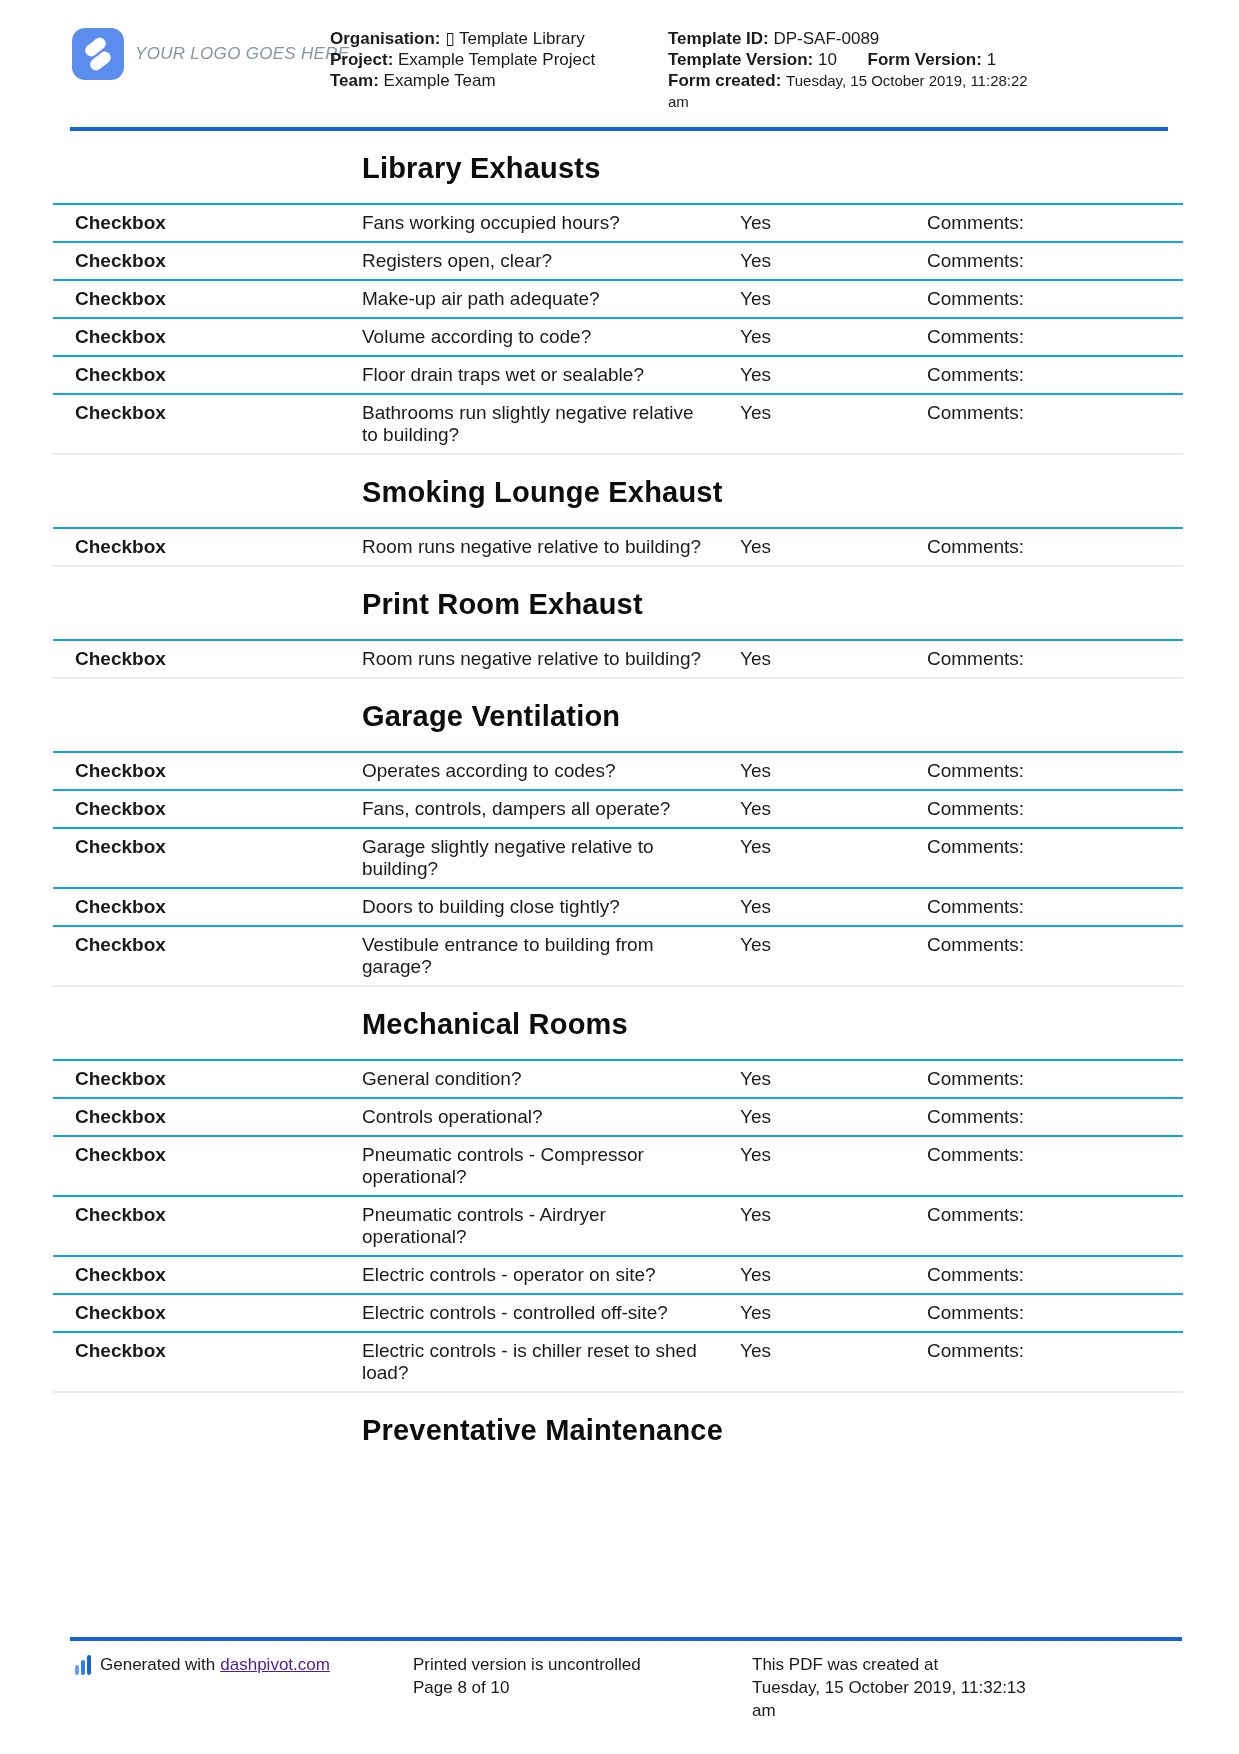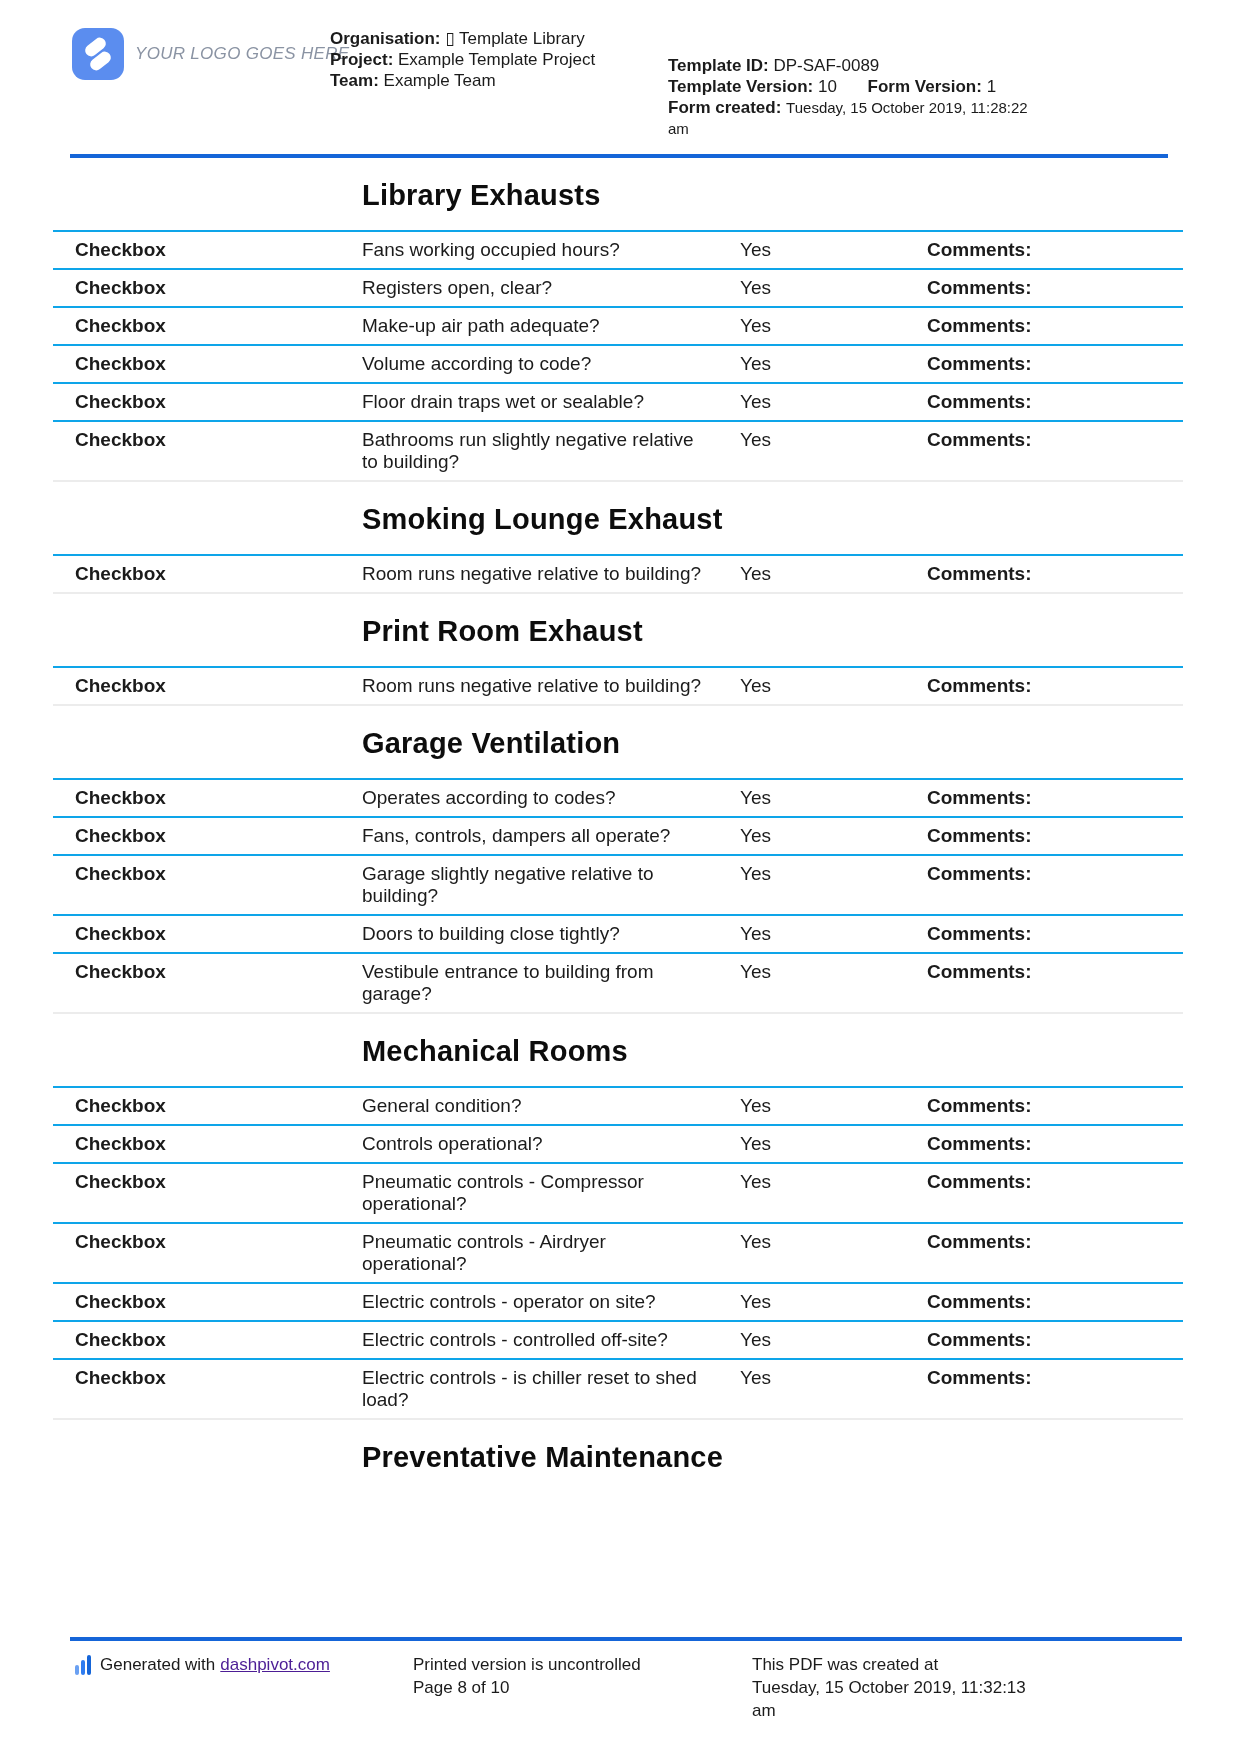--- a/index.html
+++ b/index.html
@@ -12,39 +12,39 @@
   .header { display: flex; align-items: flex-start; padding: 28px 70px 0 72px; }
   .logo { width: 258px; display: flex; align-items: center; }
   .logo svg { flex: 0 0 auto; }
   .logo-text {
     margin-left: 11px; color: #8a93a3; font-style: italic; font-weight: normal;
     font-size: 17px; letter-spacing: 0.3px; white-space: nowrap;
   }
   .meta { font-size: 17px; line-height: 21px; }
   .meta .b { font-weight: bold; }
   .meta-left { width: 338px; }
-  .meta-right { width: 360px; margin-top: 27px; }
+  .meta-right { width: 360px; }
   .meta .small { font-size: 15px; }
   .gap { display: inline-block; width: 26px; }
   .rule { height: 4px; background: #1565d8; margin: 15px 71px 0 70px; }
   
   .content { margin: 0 56px 0 53px; }
   .section-title {
     margin: 21px 0 19px 309px; font-size: 29px; line-height: 32px;
     font-weight: bold; color: #0d0d0d; letter-spacing: 0.2px;
   }
   .table { border-bottom: 2px solid #ececec; }
   .trow {
     display: grid; grid-template-columns: 287px 378px 187px 1fr;
     align-items: start; border-top: 2px solid #0ea5e9;
     padding: 7px 0 7px 22px; font-size: 19px; line-height: 22px;
   }
   .c1 { font-weight: bold; }
   .c2 { max-width: 340px; }
-  .c4 { font-weight: bold; }
+  .c4 { font-weight: normal; }
   
   .footer { position: absolute; left: 70px; right: 57px; top: 1637px; }
   .f-rule { height: 4px; background: #1565d8; }
   .f-cols {
     display: grid; grid-template-columns: 343px 339px 1fr;
     margin-top: 12px; font-size: 17px; line-height: 23px;
   }
   .f-left { display: flex; align-items: flex-start; }
   .f-left svg { margin: 2px 8px 0 5px; flex: 0 0 auto; }
   .f-left .pfx { margin-right: 5px; white-space: nowrap; }

